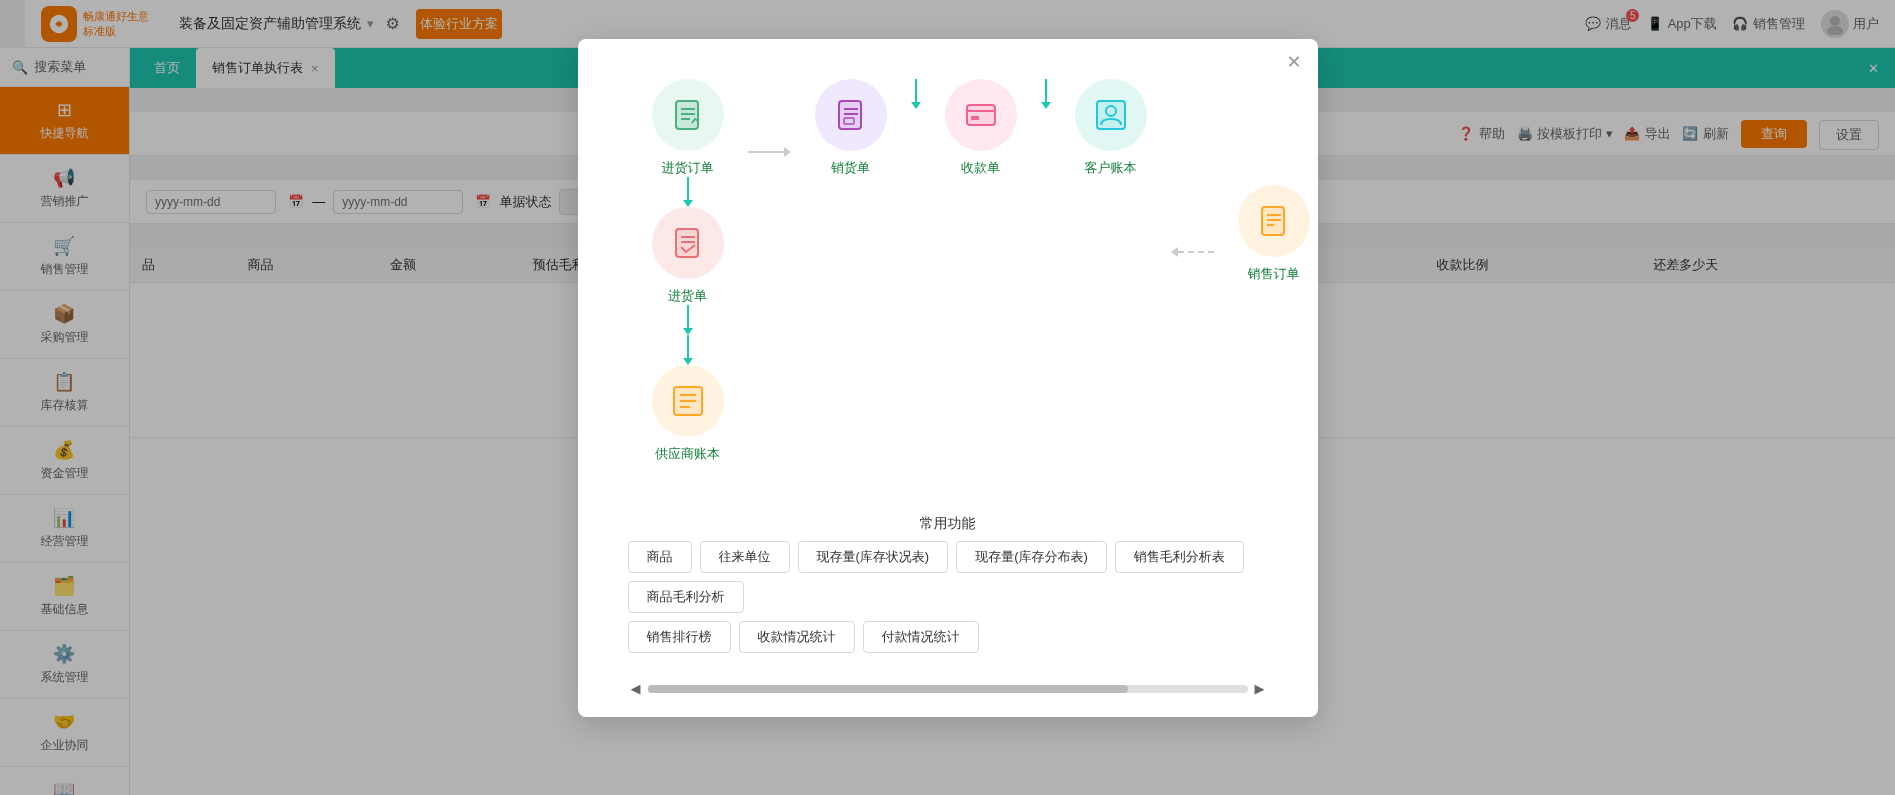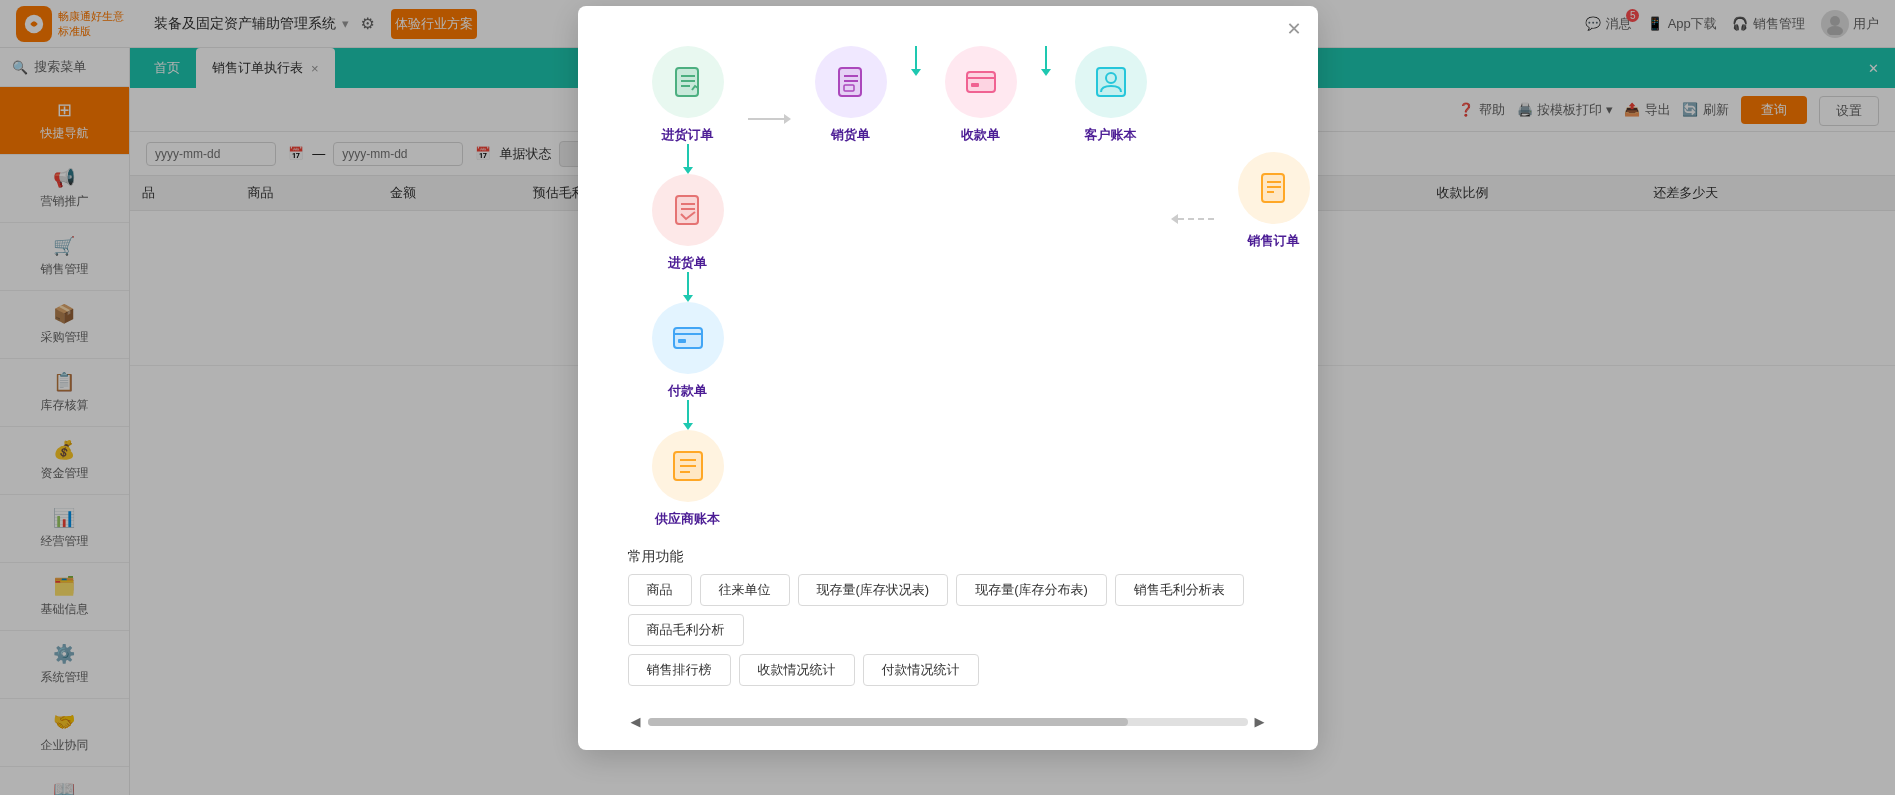--- a/index.html
+++ b/index.html
@@ -1,23 +1,23 @@
 <!DOCTYPE html>
 <html><head>
   <meta charset="utf-8">
   <style>
     * { box-sizing: border-box; margin: 0; padding: 0; }
     body { font-family: 'Microsoft YaHei', Arial, sans-serif; font-size: 13px; background: #f0f2f5; overflow: hidden; }
 
     
     .app-container { display: flex; flex-direction: column; height: 795px; width: 1895px; }
-    .top-bar { display: flex; align-items: center; background: #fff; height: 48px; padding: 0 16px; border-bottom: 1px solid #e8e8e8; flex-shrink: 0; }
+    .top-bar { display: flex; align-items: center; background: #fff; height: 48px; padding: 0 16px; border-bottom: 1px solid #e8e8e8; flex-shrink: 0; margin-left: 25px; }
     .main-area { display: flex; flex: 1; overflow: hidden; }
     .sidebar { width: 130px; background: #fff; border-right: 1px solid #e8e8e8; display: flex; flex-direction: column; flex-shrink: 0; }
-    .content-area { flex: 1; display: flex; flex-direction: column; overflow: hidden; background: #f0f2f5; }
+    .content-area { flex: 1; display: flex; flex-direction: column; overflow: hidden; background: #f0f2f5; gap: 24px; }
 
     
     .logo-area { display: flex; align-items: center; width: 130px; flex-shrink: 0; }
     .logo-icon { width: 36px; height: 36px; background: #ff7a00; border-radius: 8px; display: flex; align-items: center; justify-content: center; margin-right: 6px; }
     .logo-icon svg { width: 22px; height: 22px; }
     .logo-text { font-size: 11px; color: #ff7a00; line-height: 1.3; }
     .system-title { display: flex; align-items: center; margin-left: 8px; }
     .system-title-text { font-size: 14px; color: #333; font-weight: 500; }
     .title-dropdown { margin-left: 6px; color: #999; cursor: pointer; }
     .settings-icon { margin-left: 12px; color: #666; cursor: pointer; font-size: 16px; }
@@ -69,25 +69,25 @@
     .modal-close { position: absolute; top: 12px; right: 16px; font-size: 18px; color: #999; cursor: pointer; }
     .flow-node { display: flex; flex-direction: column; align-items: center; width: 120px; }
     .flow-circle { width: 72px; height: 72px; border-radius: 50%; display: flex; align-items: center; justify-content: center; font-size: 28px; margin-bottom: 8px; }
     .flow-circle.green { background: #e8f8f0; }
     .flow-circle.red { background: #fde8e8; }
     .flow-circle.purple { background: #f0e8ff; }
     .flow-circle.orange { background: #fff3e0; }
     .flow-circle.blue { background: #e3f4ff; }
     .flow-circle.pink { background: #ffe8f0; }
     .flow-circle.teal { background: #e0f7f4; }
-    .flow-label { font-size: 13px; color: #4c1d95; text-align: center; font-weight: bold; }
+    .flow-label { font-size: 13px; color: #15803d; text-align: center; }
 
     
     .common-funcs { margin-top: 20px; }
-    .common-funcs-title { font-size: 14px; color: #333; font-weight: 500; margin-bottom: 8px; }
+    .common-funcs-title { font-size: 14px; color: #333; font-weight: 500; margin-bottom: 8px; text-align: center; }
     .func-buttons { display: flex; flex-wrap: wrap; gap: 8px; }
     .func-btn { border: 1px solid #d9d9d9; background: #fff; padding: 6px 18px; border-radius: 4px; cursor: pointer; font-size: 13px; color: #333; }
 
     
     .modal-scroll { margin-top: 16px; display: flex; align-items: center; gap: 4px; }
     .scroll-track { flex: 1; height: 8px; background: #e0e0e0; border-radius: 4px; position: relative; }
     .scroll-thumb { position: absolute; left: 0; top: 0; width: 80%; height: 8px; background: #bbb; border-radius: 4px; }
     .scroll-arrow { width: 16px; height: 16px; display: flex; align-items: center; justify-content: center; cursor: pointer; color: #666; }
   </style>
 </head>
@@ -309,31 +309,20 @@
               </svg>
           </div>
           <span class="flow-label">进货单</span>
         </div>
 
         <div style="display:flex;flex-direction:column;align-items:center;height:30px;">
           <div style="width:2px;flex:1;background:#1ec8b0;"></div>
           <div style="width:0;height:0;border-left:5px solid transparent;border-right:5px solid transparent;border-top:7px solid #1ec8b0;"></div>
         </div>
 
-        <div class="flow-node">
-          <div class="flow-circle blue">
-            <svg width="36" height="36" viewBox="0 0 36 36">
-                <rect x="4" y="8" width="28" height="20" rx="3" fill="#64b5f6" opacity="0.15"></rect>
-                <rect x="4" y="8" width="28" height="20" rx="3" fill="none" stroke="#42a5f5" stroke-width="2"></rect>
-                <line x1="4" y1="14" x2="32" y2="14" stroke="#42a5f5" stroke-width="2"></line>
-                <rect x="8" y="19" width="8" height="4" rx="1" fill="#42a5f5"></rect>
-              </svg>
-          </div>
-          <span class="flow-label">付款单</span>
-        </div>
 
         <div style="display:flex;flex-direction:column;align-items:center;height:30px;">
           <div style="width:2px;flex:1;background:#1ec8b0;"></div>
           <div style="width:0;height:0;border-left:5px solid transparent;border-right:5px solid transparent;border-top:7px solid #1ec8b0;"></div>
         </div>
 
         <div class="flow-node">
           <div class="flow-circle orange">
             <svg width="36" height="36" viewBox="0 0 36 36">
                 <rect x="4" y="4" width="28" height="28" rx="3" fill="#ffa726" opacity="0.15"></rect>

